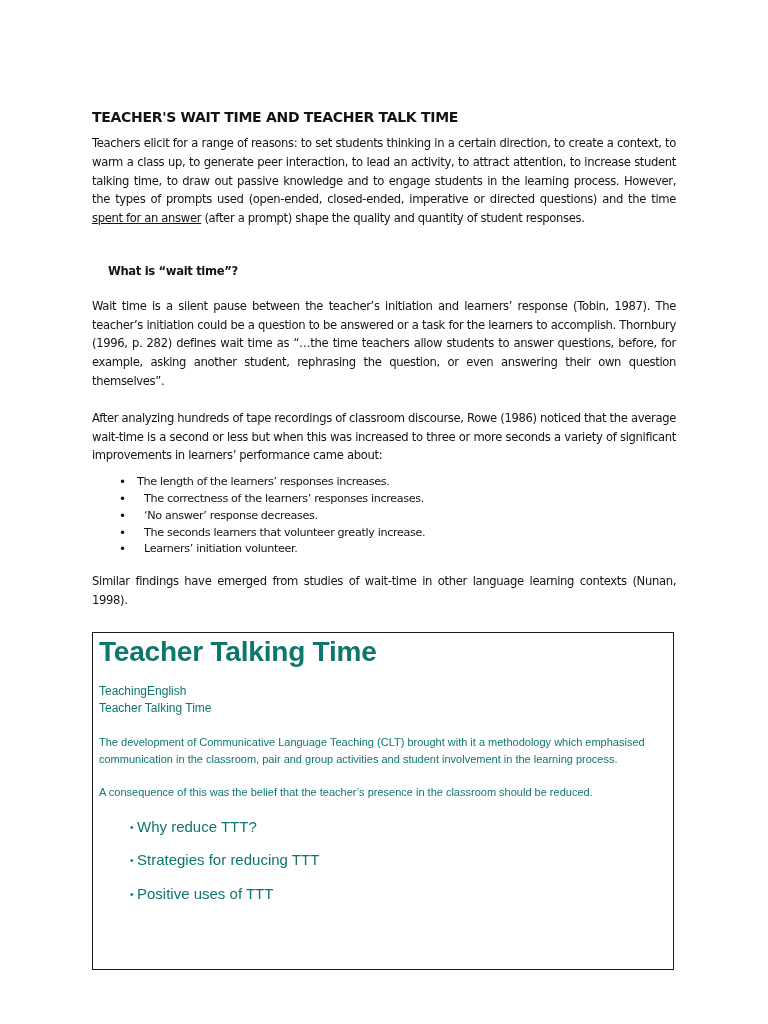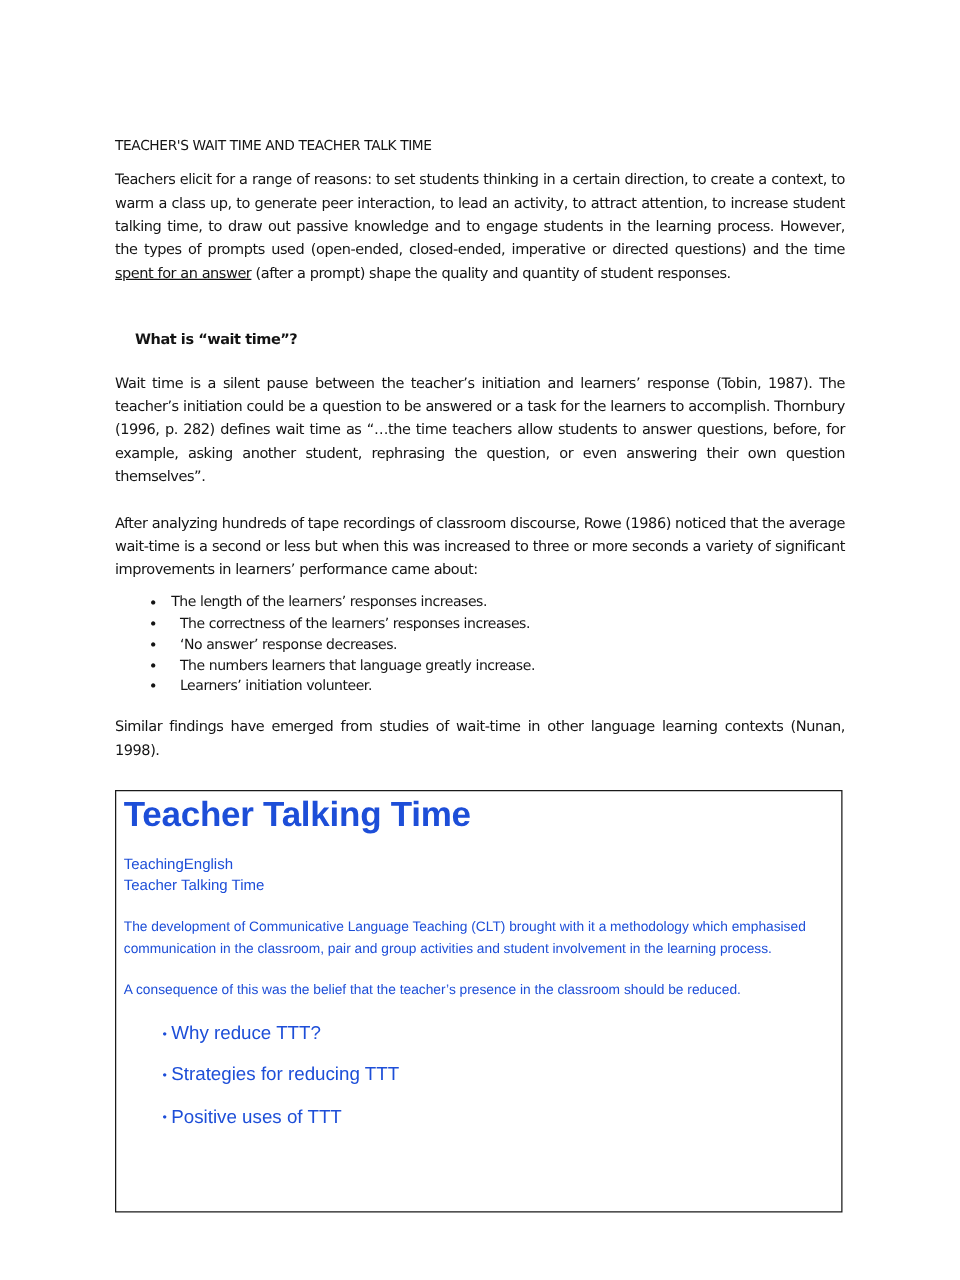--- a/index.html
+++ b/index.html
@@ -22,22 +22,22 @@
       font-family: "Liberation Sans", "DejaVu Sans", sans-serif;
     }
     .doc-text {
       font-family: "DejaVu Sans", sans-serif;
       font-size: 11.6px;
       letter-spacing: -0.35px;
       line-height: 18.8px;
       color: #141414;
     }
     .heading {
-      font-weight: normal;
-      font-size: 11px;
+      font-weight: bold;
+      font-size: 14px;
       letter-spacing: -0.3px;
       margin: 0 0 8px 0;
       line-height: 18px;
     }
     .para {
       margin: 0;
       text-align: justify;
       text-align-last: left;
     }
     .subhead {
@@ -69,21 +69,21 @@
     }
     .box {
       position: absolute;
       left: 92px;
       top: 632px;
       width: 582px;
       height: 338px;
       border: 1.3px solid #1a1a1a;
       box-sizing: border-box;
       font-family: "Liberation Sans", sans-serif;
-      color: #1d4ed8;
+      color: #0f766e;
     }
     .box-inner {
       padding: 0 6px;
     }
     .box-title {
       font-weight: bold;
       font-size: 28px;
       margin: 2px 0 0 0;
       line-height: 34px;
       letter-spacing: -0.2px;
@@ -133,21 +133,21 @@
   <div class="gap"></div>
 
   <p class="para">After analyzing hundreds of tape recordings of classroom discourse, Rowe (1986) noticed that the average wait-time is a second or less but when this was increased to three or more seconds a variety of significant improvements in learners’ performance came about:</p>
 
   <div class="gap-sm"></div>
 
   <ul class="findings">
     <li class="first"><span class="bullet">•</span><span>The length of the learners’ responses increases.</span></li>
     <li class="rest"><span class="bullet">•</span><span>The correctness of the learners’ responses increases.</span></li>
     <li class="rest"><span class="bullet">•</span><span>‘No answer’ response decreases.</span></li>
-    <li class="rest"><span class="bullet">•</span><span>The numbers learners that language greatly increase.</span></li>
+    <li class="rest"><span class="bullet">•</span><span>The seconds learners that volunteer greatly increase.</span></li>
     <li class="rest"><span class="bullet">•</span><span>Learners’ initiation volunteer.</span></li>
   </ul>
 
   <div class="gap-sm" style="height:14px"></div>
 
   <p class="para">Similar findings have emerged from studies of wait-time in other language learning contexts (Nunan, 1998).</p>
 </div>
 
 <div class="box">
   <div class="box-inner">

